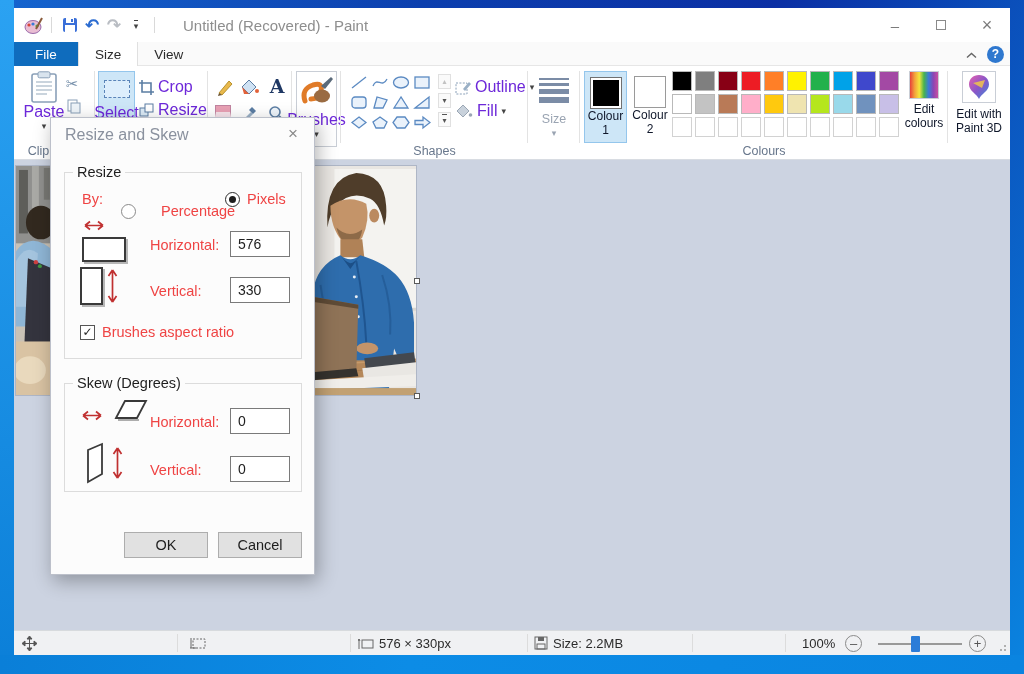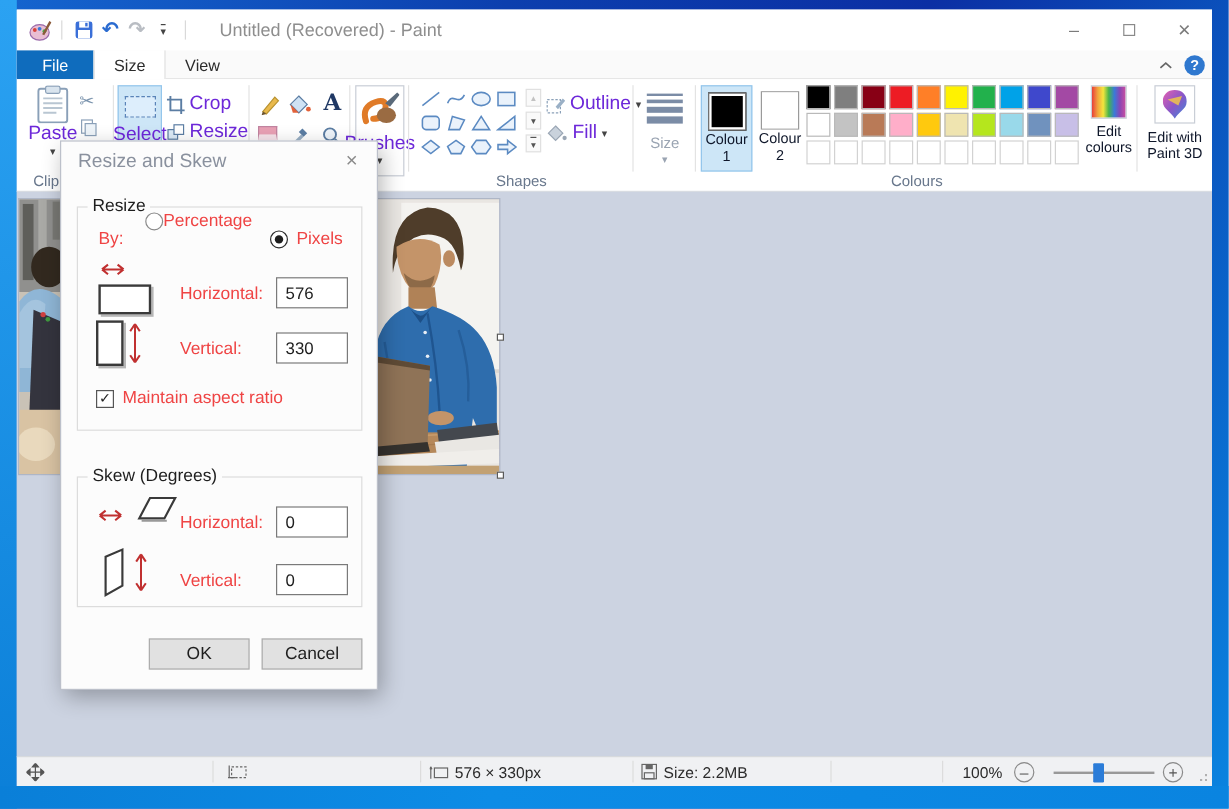--- a/index.html
+++ b/index.html
@@ -557,21 +557,21 @@
     </div>
   </div>
 
   <div class="dialog">
     <div class="dlg-title">Resize and Skew</div>
     <div class="dlg-close">×</div>
 
     <div class="groupbox" style="top:54px; height:187px;">
       <div class="gb-label">Resize</div>
       <div class="abs dlg-lbl" style="left:17px; top:18px;">By:</div>
-      <div class="abs" style="left:56px; top:3px; display:flex; align-items:center; gap:0;">
+      <div class="abs" style="left:56px; top:30px; display:flex; align-items:center; gap:25px;">
         <span class="radio"></span>
         <span class="dlg-lbl">Percentage</span>
       </div>
       <div class="abs" style="left:160px; top:18px; display:flex; align-items:center; gap:7px;">
         <span class="radio checked"></span>
         <span class="dlg-lbl">Pixels</span>
       </div>
       <div class="abs" style="left:17px; top:44px;">
         <svg width="24" height="11" viewBox="0 0 24 11">
             <path d="M3,5.5 H21 M3,5.5 L8,1.5 M3,5.5 L8,9.5 M21,5.5 L16,1.5 M21,5.5 L16,9.5" stroke="#c03030" stroke-width="1.7" fill="none"></path>
@@ -583,25 +583,25 @@
         <div class="rect3d" style="width:23px; height:38px;"></div>
         <svg width="11" height="38" viewBox="0 0 11 38">
             <path d="M5.5,3 V35 M5.5,3 L1.5,9 M5.5,3 L9.5,9 M5.5,35 L1.5,29 M5.5,35 L9.5,29" stroke="#c03030" stroke-width="1.7" fill="none"></path>
           </svg>
       </div>
       <div class="abs dlg-lbl" style="left:85px; top:110px;">Vertical:</div>
       <input class="dlg-input" style="left: 165px; top: 58px;" value="576">
       <input class="dlg-input" style="left: 165px; top: 104px;" value="330">
       <div class="abs" style="left:15px; top:151px; display:flex; align-items:center; gap:7px;">
         <span class="checkbox">✓</span>
-        <span class="dlg-lbl">Maintain aspect ratio</span>
+        <span class="dlg-lbl">Brushes aspect ratio</span>
       </div>
     </div>
 
-    <div class="groupbox" style="top:279px; height:109px;">
+    <div class="groupbox" style="top:265px; height:109px;">
       <div class="gb-label">Skew (Degrees)</div>
       <div class="abs" style="left:15px; top:12px;">
         <svg width="24" height="11" viewBox="0 0 24 11">
             <path d="M3,5.5 H21 M3,5.5 L8,1.5 M3,5.5 L8,9.5 M21,5.5 L16,1.5 M21,5.5 L16,9.5" stroke="#c03030" stroke-width="1.7" fill="none"></path>
           </svg>
         <svg width="42" height="24" viewBox="0 0 42 24" style="margin-top:1px">
           <path d="M8,21 L17,4 L38,4 L29,21 Z" fill="#fff" stroke="#3a3a3a" stroke-width="1.8"></path>
           <path d="M10,23 L31,23" stroke="#999" stroke-width="1.6"></path>
         </svg>
       </div>

